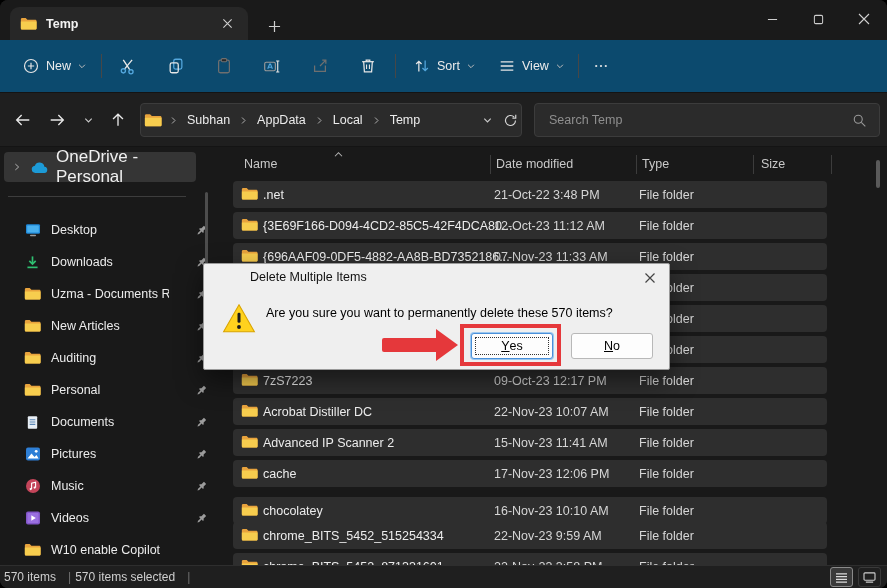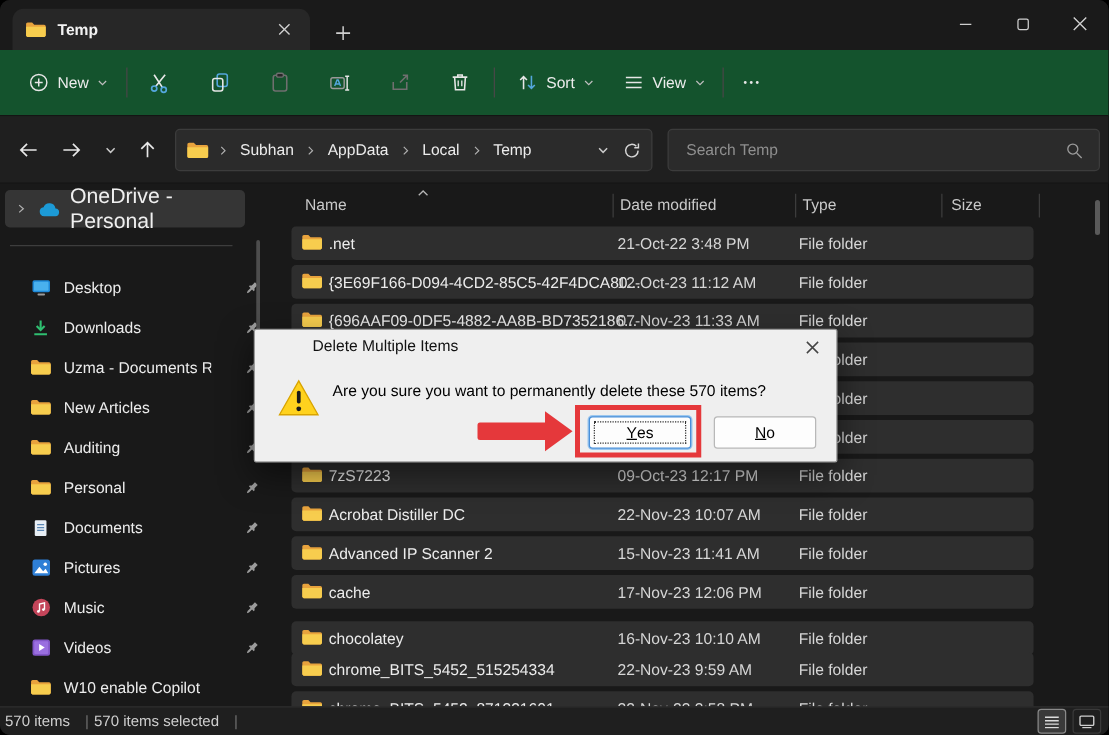--- a/index.html
+++ b/index.html
@@ -15,31 +15,31 @@
     position:absolute;left:10px;top:7px;width:238px;height:33px;
     background:#272727;border-radius:9px 9px 0 0;
     display:flex;align-items:center;padding:0 10px;box-sizing:border-box;gap:9px;
   }
   .tab-label{font-weight:bold;font-size:12.5px;color:#f2f2f2;flex:1;}
   .tab-close{display:flex;align-items:center;justify-content:center;width:22px;height:22px;border-radius:4px;cursor:default;}
   .newtab{position:absolute;left:262px;top:14px;width:24px;height:24px;display:flex;align-items:center;justify-content:center;}
   .wincontrols{position:absolute;right:0;top:0;height:40px;display:flex;}
   .wc{width:46px;height:38px;display:flex;align-items:center;justify-content:center;}
   
-  .toolbar{position:absolute;left:0;top:40px;right:0;height:52px;background:#14532d;border-bottom:1px solid #141414;}
+  .toolbar{position:absolute;left:0;top:40px;right:0;height:52px;background:#0c4a6e;border-bottom:1px solid #141414;}
   .tbtn{position:absolute;top:8px;height:36px;display:flex;align-items:center;justify-content:center;border-radius:4px;gap:6px;color:#e6e6e6;}
   .tdiv{position:absolute;top:14px;width:1px;height:24px;background:#474747;}
   .tlabel{font-size:12.5px;color:#ececec;}
   
   .navrow{position:absolute;left:0;top:93px;right:0;height:53px;background:#1f1f1f;border-bottom:1px solid #141414;}
   .nbtn{position:absolute;top:12px;width:30px;height:30px;display:flex;align-items:center;justify-content:center;border-radius:4px;}
   .addrbox{
     position:absolute;left:140px;top:10px;width:382px;height:34px;box-sizing:border-box;
     background:#2b2b2b;border:1px solid #3c3c3c;border-radius:4px;
-    display:flex;align-items:center;padding:0 8px;gap:2px;
+    display:flex;align-items:center;padding:0 3px;gap:2px;
   }
   .crumbs{display:flex;align-items:center;gap:2px;flex:1;}
   .crumb{padding:3px 6px;border-radius:3px;color:#ececec;font-size:12.5px;white-space:nowrap;}
   .crumb-sep{display:flex;align-items:center;padding:0 1px;}
   .addr-right{display:flex;align-items:center;gap:10px;margin-left:auto;}
   .searchbox{
     position:absolute;left:534px;top:10px;width:346px;height:34px;box-sizing:border-box;
     background:#2b2b2b;border:1px solid #3c3c3c;border-radius:4px;
     display:flex;align-items:center;padding:0 12px;
   }

